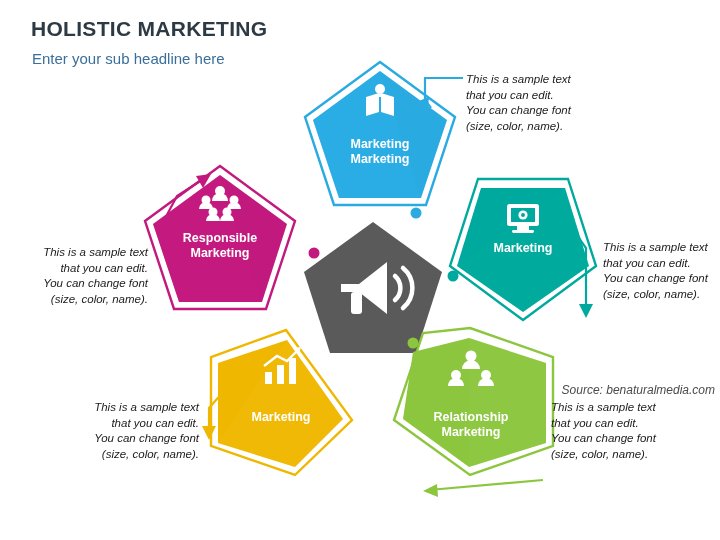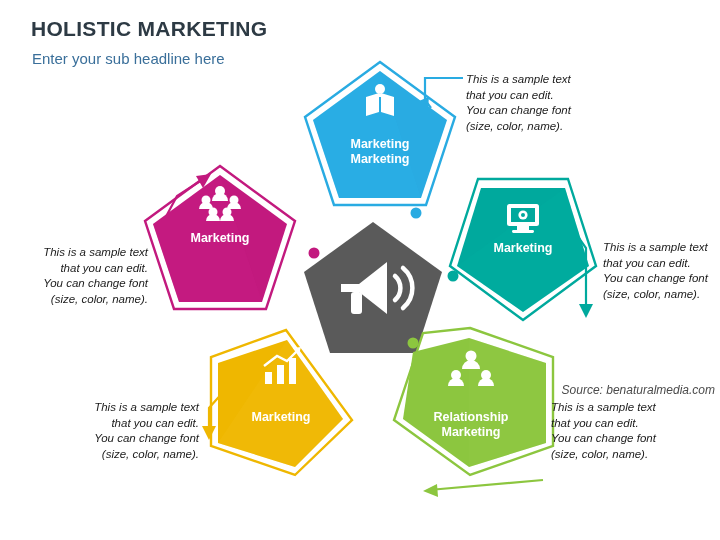--- a/index.html
+++ b/index.html
@@ -210,20 +210,21 @@
   <div class="node-label" style="left:398px; top:410px; width:120px;">
     <div>Relationship</div>
     <div>Marketing</div>
   </div>
 
   <div class="node-label" style="left:208px; top:410px; width:120px;">
     <div>Marketing</div>
   </div>
 
   <div class="node-label" style="left:147px; top:231px; width:120px;">
+    <div>Responsible</div>
     <div>Marketing</div>
   </div>
 
   <div class="sample right" style="left:453px; top:72px; width:160px;">
     <div>This is a sample text</div>
     <div>that you can edit.</div>
     <div>You can change font</div>
     <div>(size, color, name).</div>
   </div>
 

